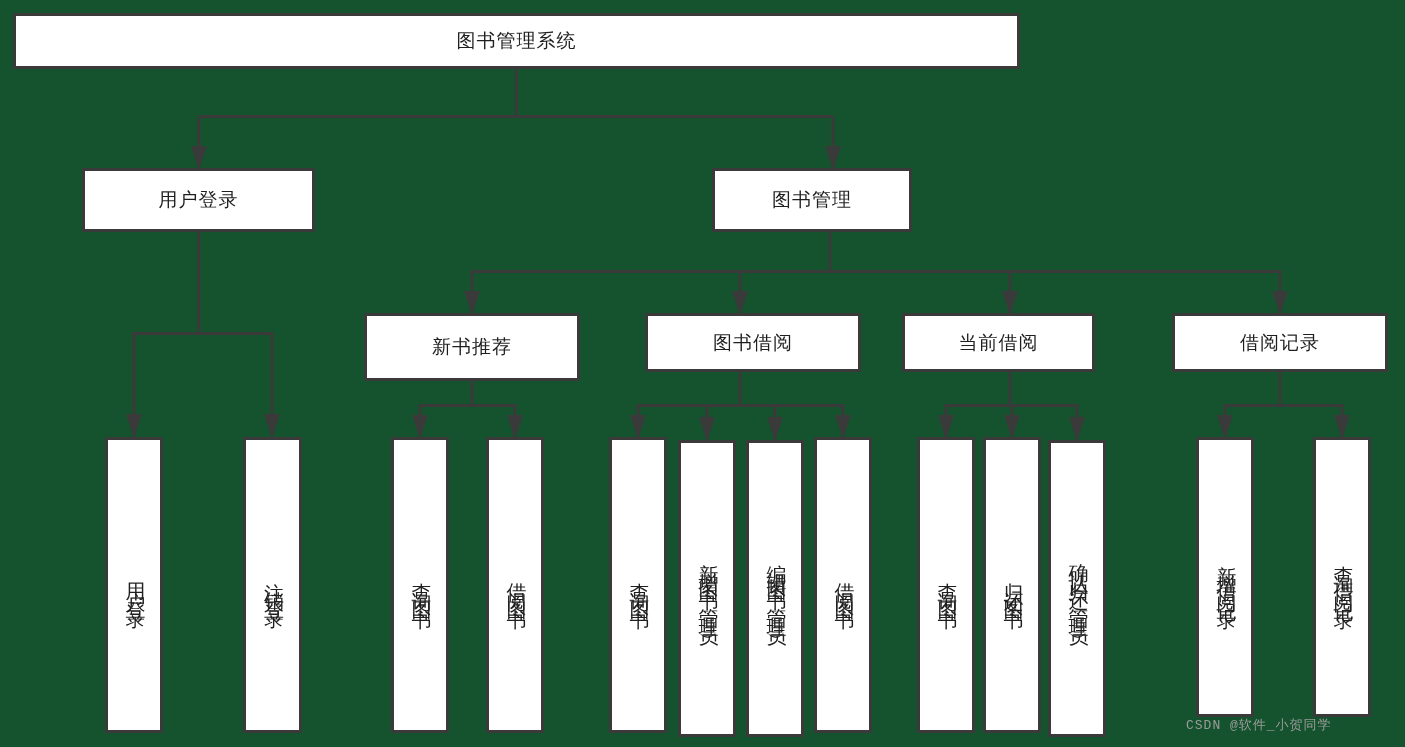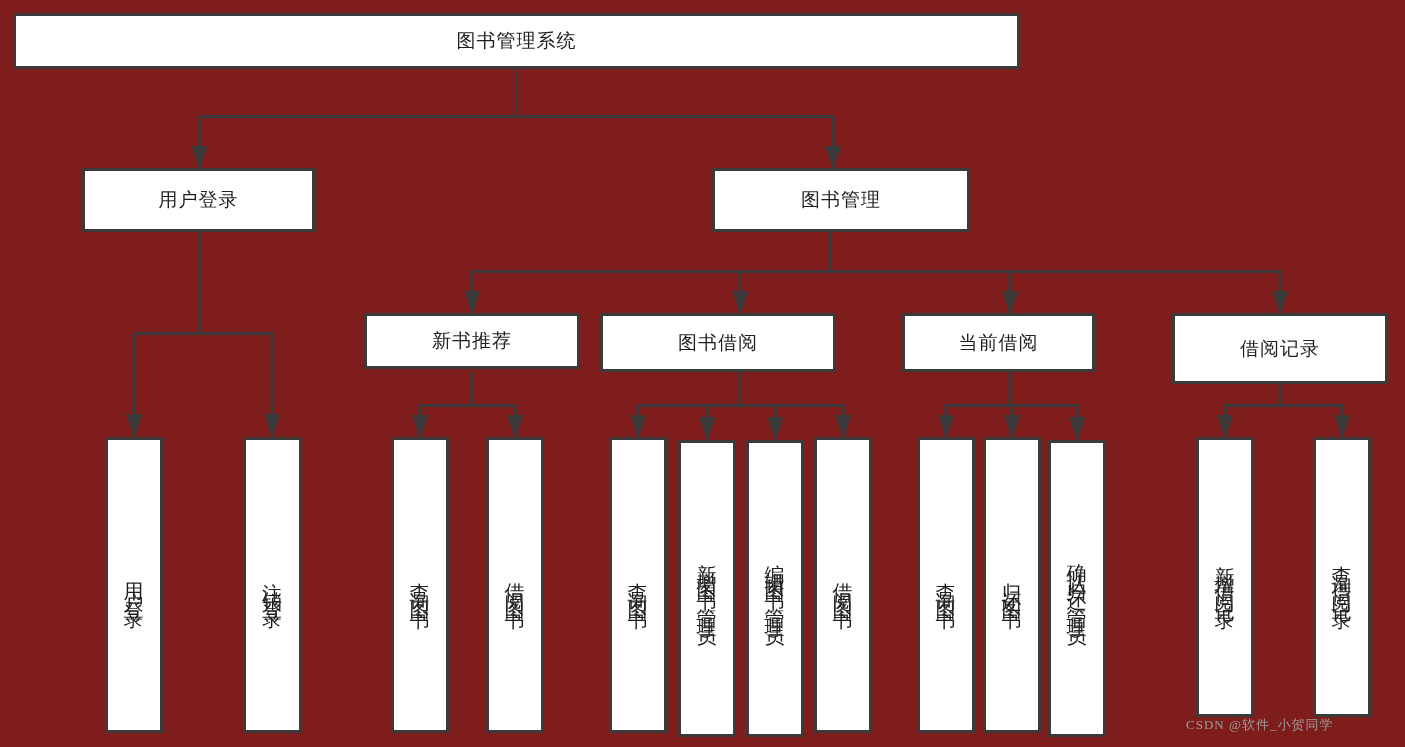--- a/index.html
+++ b/index.html
@@ -1,19 +1,19 @@
 <!DOCTYPE html>
 <html><head>
 <meta charset="utf-8">
 <style>
   html,body { margin:0; padding:0; background:#ffffff; }
   .stage {
     position:relative; width:1405px; height:747px;
-    background:#7f1d1d; overflow:hidden;
-    font-family:Liberation Serif, serif;
+    background:#14532d; overflow:hidden;
+    font-family:Liberation Mono, monospace;
     color:#1f1f1f;
   }
   .connectors { position:absolute; left:0; top:0; z-index:1; }
   .box {
     position:absolute; box-sizing:border-box;
     background:#ffffff; border:3px solid #3a3a3a;
     display:flex; align-items:center; justify-content:center;
     z-index:2;
   }
   .hbox { font-size:19px; letter-spacing:1px; }
@@ -72,34 +72,34 @@
     <line x1="1342" y1="407" x2="1342" y2="439" stroke="#3a3a3a" stroke-width="3" marker-end="url(#arrow)"></line>
   </svg>
 
   <div class="box hbox" style="left:13px;top:13px;width:1007px;height:56px">
     <span>图书管理系统</span>
   </div>
 
   <div class="box hbox" style="left:82px;top:168px;width:233px;height:64px">
     <span>用户登录</span>
   </div>
-  <div class="box hbox" style="left:712px;top:168px;width:258px;height:64px">
+  <div class="box hbox" style="left:712px;top:168px;width:200px;height:64px">
     <span>图书管理</span>
   </div>
 
-  <div class="box hbox" style="left:364px;top:313px;width:216px;height:56px">
+  <div class="box hbox" style="left:364px;top:313px;width:216px;height:68px">
     <span>新书推荐</span>
   </div>
-  <div class="box hbox" style="left:600px;top:313px;width:236px;height:59px">
+  <div class="box hbox" style="left:645px;top:313px;width:216px;height:59px">
     <span>图书借阅</span>
   </div>
   <div class="box hbox" style="left:902px;top:313px;width:193px;height:59px">
     <span>当前借阅</span>
   </div>
-  <div class="box hbox" style="left:1172px;top:313px;width:216px;height:71px">
+  <div class="box hbox" style="left:1172px;top:313px;width:216px;height:59px">
     <span>借阅记录</span>
   </div>
 
   <div class="box vbox" style="left:105px;top:437px;width:58px;height:296px">
     <span>用户登录</span>
   </div>
   <div class="box vbox" style="left:243px;top:437px;width:59px;height:296px">
     <span>注销登录</span>
   </div>
 

